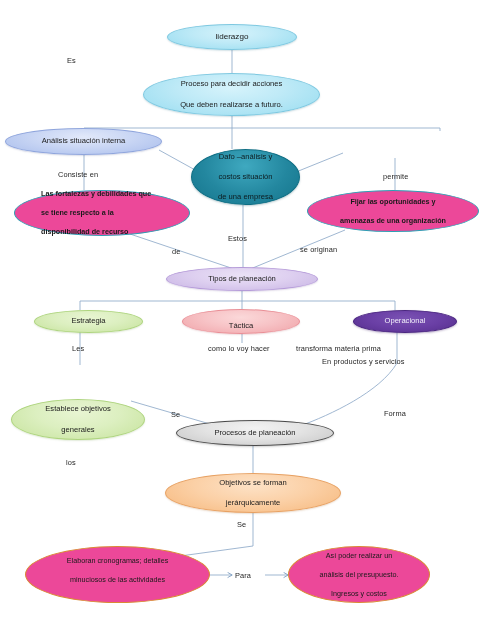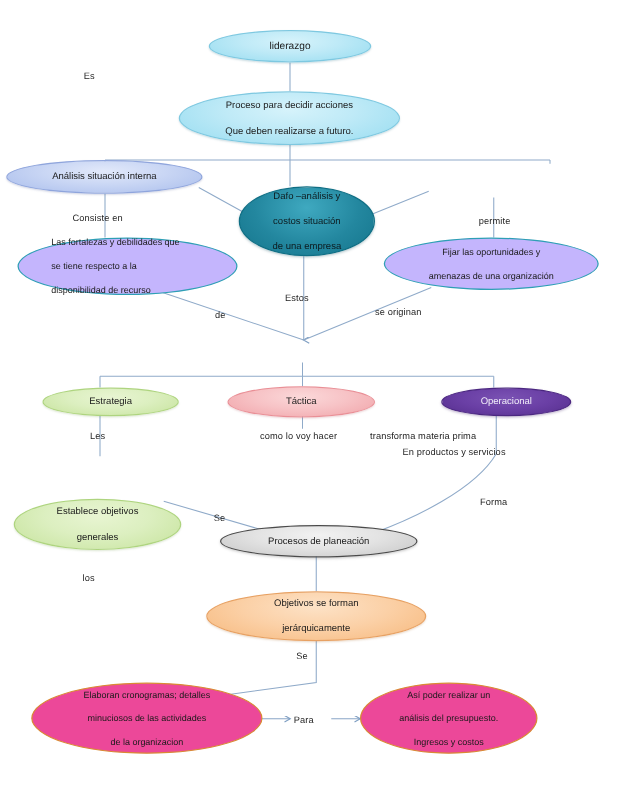--- a/index.html
+++ b/index.html
@@ -52,22 +52,23 @@
     border:1px solid #8fa5dc;
     box-shadow:0 1px 1.5px rgba(80,95,150,.22);
   }
   .e-teal{
     background:radial-gradient(ellipse at 50% 30%, #3fa9c0 0%, #23879f 55%, #14758c 100%);
     border:1px solid #0f6e84;
     color:#0d1b1f;
     box-shadow:0 1px 2px rgba(20,80,95,.3);
   }
   .e-outline-teal{
-    background:#c4b5fd;
+    background:#ec4899;
     border:1.4px solid #2e9fb5;
+    font-weight:bold;
   }
   .e-purple{
     background:radial-gradient(ellipse at 50% 32%, #eae1f6 0%, #ded0f0 45%, #c8b4e4 100%);
     border:1px solid #b49ad8;
     box-shadow:0 1px 1.5px rgba(110,85,150,.2);
   }
   .e-green{
     background:radial-gradient(ellipse at 50% 32%, #e8f5d2 0%, #dcefc0 45%, #c6e39c 100%);
     border:1px solid #aed47f;
     box-shadow:0 1px 1.5px rgba(110,150,70,.2);
@@ -196,26 +197,29 @@
     </span>
   </div>
 
   <div class="node e-outline-teal fs7" style="left:307px;top:190px;width:172px;height:42px;">
     <span>
       <span>Fijar las oportunidades y</span><br>
       <span>amenazas de una organización</span>
     </span>
   </div>
 
+  <div class="node e-purple fs75" style="left:166px;top:267px;width:152px;height:24px;">
+    <span>Tipos de planeación</span>
+  </div>
 
   <div class="node e-green fs75" style="left:34px;top:310px;width:109px;height:23px;">
     <span>Estrategia</span>
   </div>
 
-  <div class="node e-pink fs75" style="left:182px;top:309px;width:118px;height:25px;">
+  <div class="node e-pink fs75" style="left:182px;top:309px;width:118px;height:25px;align-items:flex-end;">
     <span>Táctica</span>
   </div>
 
   <div class="node e-violet fs75" style="left:353px;top:310px;width:104px;height:23px;">
     <span>Operacional</span>
   </div>
 
   <div class="node e-green fs75" style="left:11px;top:385px;width:134px;height:41px;margin-top:14px;">
     <span>
       <span>Establece objetivos</span><br>
@@ -231,21 +235,20 @@
     <span>
       <span>Objetivos se forman</span><br>
       <span>jerárquicamente</span>
     </span>
   </div>
 
   <div class="node e-outline-orange fs7" style="left:25px;top:546px;width:185px;height:57px;">
     <span>
       <span>Elaboran cronogramas; detalles</span><br>
       <span>minuciosos de las actividades</span><br>
-      <span>de la organizacion</span>
     </span>
   </div>
 
   <div class="node e-outline-orange fs7" style="left:288px;top:546px;width:142px;height:57px;justify-content:center;">
     <span>
       <span>Así poder realizar un</span><br>
       <span>análisis del presupuesto.</span><br>
       <span>Ingresos y costos</span>
     </span>
   </div>
@@ -253,19 +256,19 @@
   <div class="lbl" style="left:67px;top:56px;">Es</div>
   <div class="lbl" style="left:58px;top:170px;">Consiste en</div>
   <div class="lbl" style="left:383px;top:172px;">permite</div>
   <div class="lbl" style="left:228px;top:234px;">Estos</div>
   <div class="lbl" style="left:172px;top:247px;">de</div>
   <div class="lbl" style="left:300px;top:245px;">se originan</div>
   <div class="lbl" style="left:72px;top:344px;">Les</div>
   <div class="lbl" style="left:208px;top:344px;">como lo voy hacer</div>
   <div class="lbl" style="left:296px;top:344px;">transforma materia prima</div>
   <div class="lbl" style="left:322px;top:357px;">En productos y servicios</div>
-  <div class="lbl" style="left:337px;top:397px;padding-left:47px;">Forma</div>
+  <div class="lbl" style="left:337px;top:409px;padding-left:47px;">Forma</div>
   <div class="lbl" style="left:171px;top:410px;">Se</div>
   <div class="lbl" style="left:66px;top:458px;">los</div>
   <div class="lbl" style="left:237px;top:520px;">Se</div>
   <div class="lbl" style="left:235px;top:571px;">Para</div>
 
 </div>
 
 </body></html>

